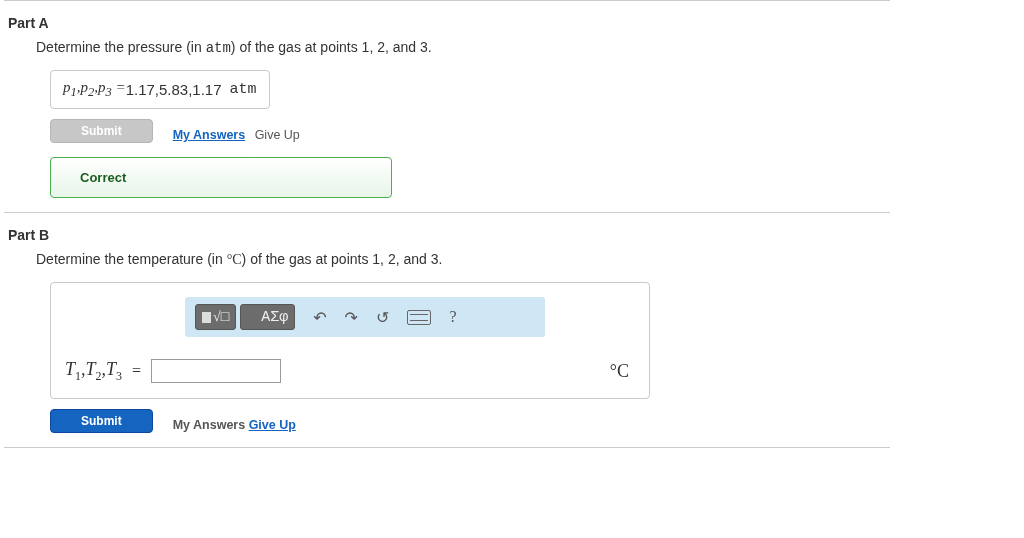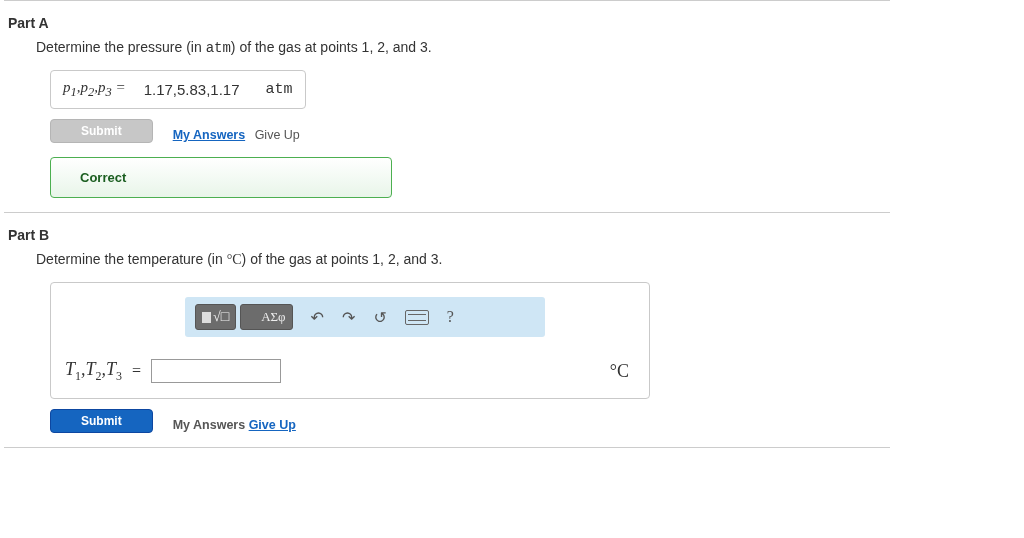--- a/index.html
+++ b/index.html
@@ -36,21 +36,21 @@
   .serif { font-family: "Times New Roman", Times, serif; }
 
   
   .ans-box {
     margin-left: 42px;
     border: 1px solid #c9c9c9;
     border-radius: 4px;
     padding: 8px 12px;
     display: inline-flex;
     align-items: center;
-    gap: 18px;
+    gap: 0;
     font-size: 15px;
   }
   .ans-box .lhs { font-style: italic; }
   .ans-box .rhs { margin-left: 0; }
   .ans-box .unit { font-family: "Courier New", monospace; margin-left: 8px; }
 
   .btn-row {
     margin: 10px 0 0 42px;
     display: flex;
     align-items: center;
@@ -129,21 +129,21 @@
     color: #eee;
     height: 26px;
     display: inline-flex;
     align-items: center;
     justify-content: center;
     padding: 0 6px;
     font-size: 13px;
     min-width: 28px;
     box-sizing: border-box;
   }
-  .dark-btn.wide { min-width: 46px; font-family:Liberation Serif, serif; font-size:13px;padding-left:20px; }
+  .dark-btn.wide { min-width: 46px; font-family:Liberation Mono, monospace; font-size:15px;padding-left:20px; }
   .dark-btn .rect {
     width: 9px; height: 11px; background: #ddd; display: inline-block;
     margin-right: 2px;
   }
   .dark-btn .root {
     font-family: "Times New Roman", serif;
     font-size: 14px;
     color: #eee;
     position: relative;
   }

